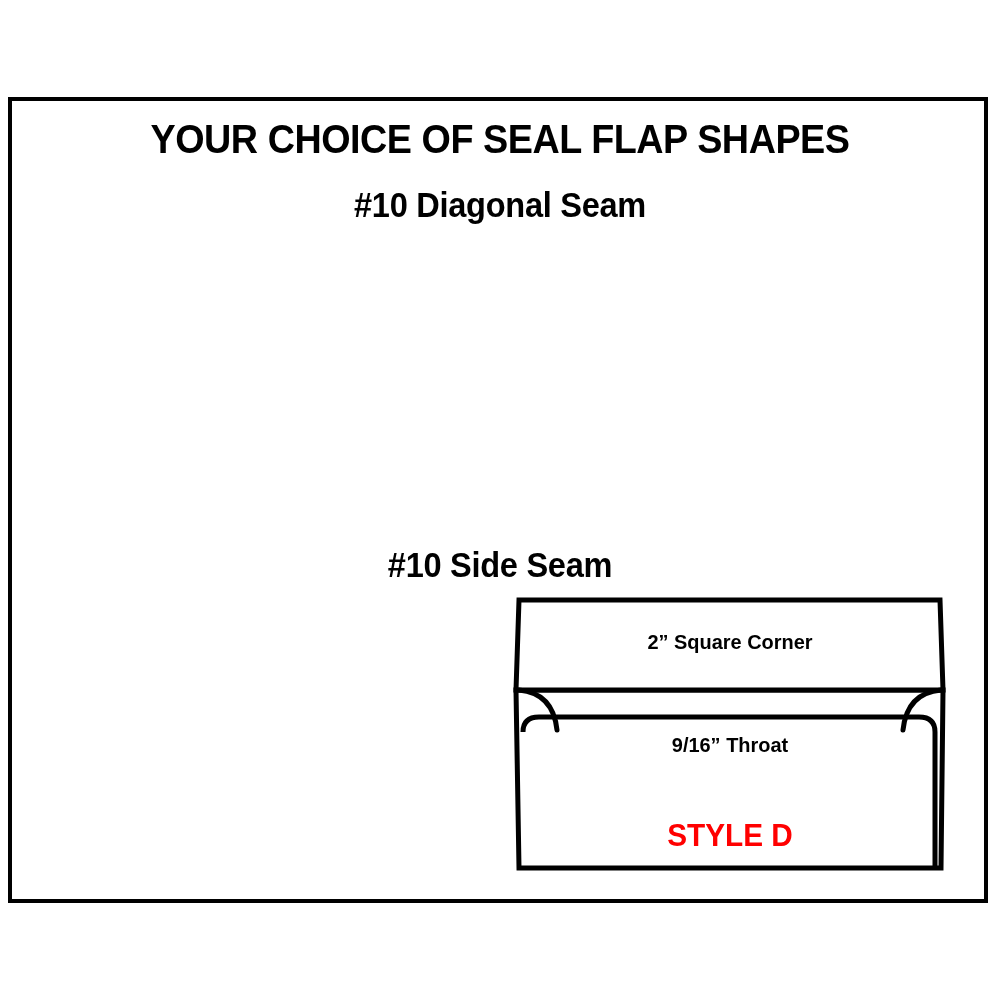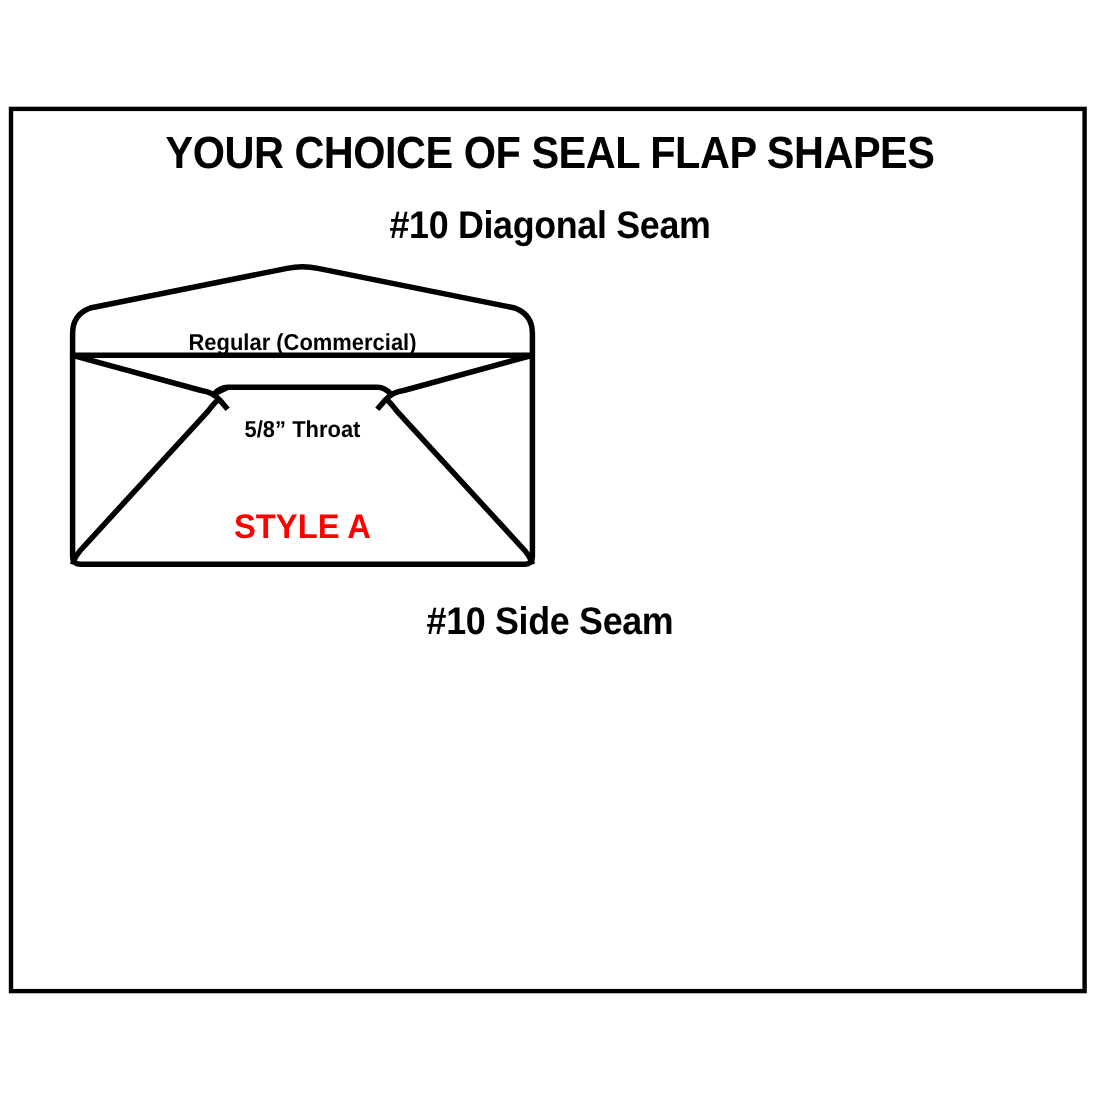--- a/index.html
+++ b/index.html
@@ -85,38 +85,35 @@
 <body>
 
 <div id="poster">
 
   <div class="frame"></div>
 
   <div class="title">YOUR CHOICE OF SEAL FLAP SHAPES</div>
 
   <div class="section-heading" id="heading-diagonal">#10 Diagonal Seam</div>
 
-  <div class="env" style="left:55px; top:238px;">
-    <svg width="440" height="290" viewBox="0 0 440 290" aria-hidden="true">
-
-      <path d="M11 85 L11 268 Q11 275 18 275 L422 275 Q429 275 429 268 L429 85 Z" fill="#ffffff" stroke="#000000" stroke-width="5" stroke-linejoin="round"></path>
-
-      <path d="M11 85 L11 65 Q11 48 27 42 L206 6 Q220 3 234 6 L413 42 Q429 48 429 65 L429 85 Z" fill="#ffffff" stroke="#000000" stroke-width="5" stroke-linejoin="round"></path>
-
-      <path d="M11 85 L128 117 Q138 118 145 126 L152 134" fill="none" stroke="#000000" stroke-width="5" stroke-linejoin="round"></path>
-      <path d="M429 85 L312 117 Q302 118 295 126 L288 134" fill="none" stroke="#000000" stroke-width="5" stroke-linejoin="round"></path>
-
-      <path d="M152 114 Q145 114 140 120 L152 114 L288 114 Q295 114 300 120" fill="none" stroke="#000000" stroke-width="5" stroke-linecap="round"></path>
-
-      <path d="M145 124 Q140 128 134 136 L22 258 Q13 267 11 275" fill="none" stroke="#000000" stroke-width="5" stroke-linejoin="round"></path>
-      <path d="M295 124 Q300 128 306 136 L418 258 Q427 267 429 275" fill="none" stroke="#000000" stroke-width="5" stroke-linejoin="round"></path>
-    </svg>
-    <div class="lbl lbl-flap" style="left:0; top:62px; width:440px;">Regular (Commercial)</div>
-    <div class="lbl lbl-throat" style="left:0; top:141px; width:440px;">5/8” Throat</div>
-    <div class="lbl lbl-style" style="left:0; top:223px; width:440px; color:#FF0000;">STYLE A</div>
-  </div>
 
 
   <div class="section-heading" id="heading-side">#10 Side Seam</div>
 
 
+  <div class="env" style="left:505px; top:590px;">
+    <svg width="450" height="290" viewBox="0 0 450 290" aria-hidden="true">
+
+      <path d="M11 100 L14 278 L436 278 L438 100 Z" fill="#ffffff" stroke="#000000" stroke-width="5" stroke-linejoin="miter"></path>
+
+      <path d="M11 100 L14 10 L435 10 L438 100 Z" fill="#ffffff" stroke="#000000" stroke-width="5" stroke-linejoin="miter"></path>
+
+      <path d="M18 142 Q18 127 34 127 L414 127 Q430 127 430 142 L430 278" fill="none" stroke="#000000" stroke-width="5" stroke-linejoin="round"></path>
+
+      <path d="M14 100 Q48 103 52 140" fill="none" stroke="#000000" stroke-width="5" stroke-linecap="round"></path>
+      <path d="M436 100 Q402 103 398 140" fill="none" stroke="#000000" stroke-width="5" stroke-linecap="round"></path>
+    </svg>
+    <div class="lbl lbl-flap" style="left:0; top:40px; width:450px;">2” Square Corner</div>
+    <div class="lbl lbl-throat" style="left:0; top:143px; width:450px;">9/16” Throat</div>
+    <div class="lbl lbl-style" style="left:0; top:228px; width:450px; color:#FF0000;">STYLE D</div>
+  </div>
 
 </div>
 
 </body></html>

